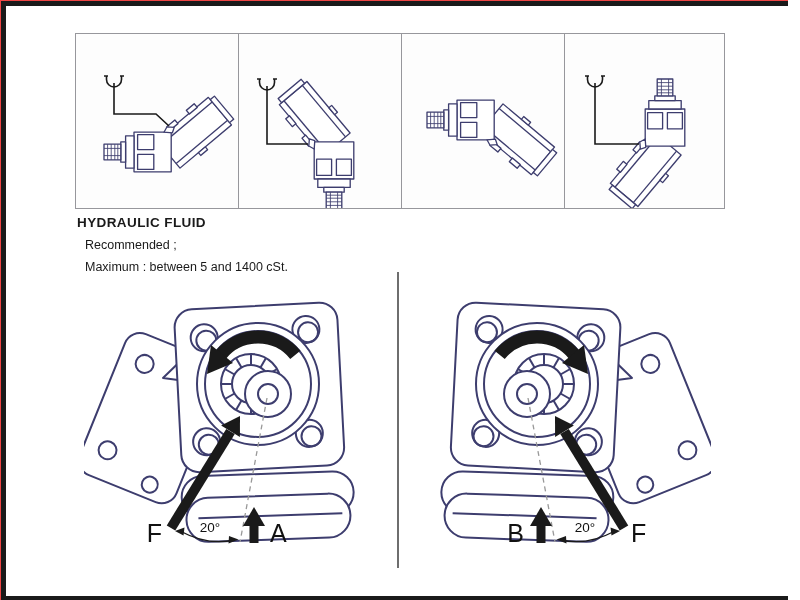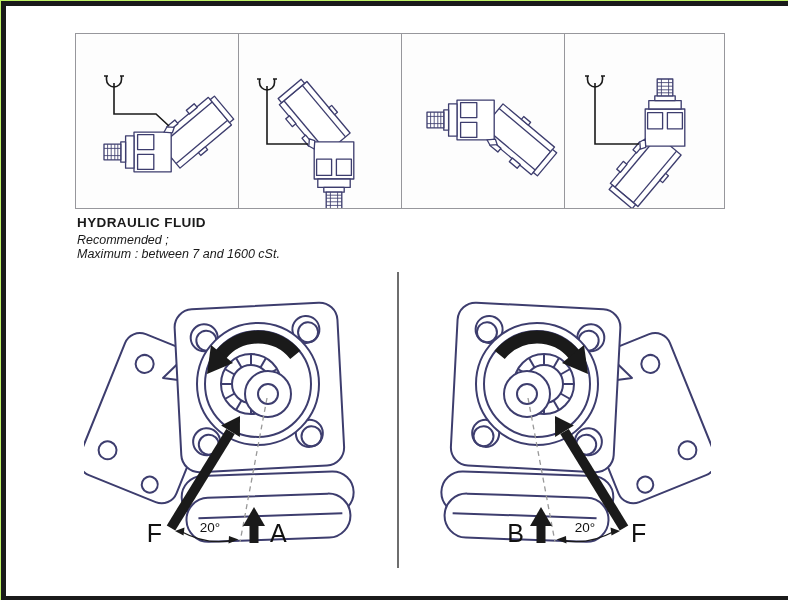--- a/index.html
+++ b/index.html
@@ -1,36 +1,36 @@
 <!DOCTYPE html>
 <html><head>
 <meta charset="utf-8">
 <style>
   html,body{margin:0;padding:0;background:#fff;}
   .canvas{
-    position:relative;width:788px;height:600px;background:#bef264;overflow:hidden;
+    position:relative;width:788px;height:600px;background:#ef4444;overflow:hidden;
     font-family:"Liberation Sans", sans-serif;
   }
   .page-border{
     position:absolute;left:1px;top:1px;width:788px;height:590px;
     border:5px solid #1a1a1a;background:#fff;
   }
   .panels-row{
     position:absolute;left:75px;top:33px;width:650px;height:176px;
     display:grid;grid-template-columns:repeat(4,1fr);
     border:1px solid #97979c;box-sizing:border-box;background:#fdfdfd;
   }
   .panel{border-right:1px solid #97979c;box-sizing:border-box;position:relative;}
   .panel:last-child{border-right:none;}
   .panel svg{display:block;}
   .fluid{
     position:absolute;left:77px;top:215px;color:#1a1a1a;
   }
   .fluid .title{font-size:13.5px;font-weight:bold;letter-spacing:.4px;margin:0 0 3px 0;}
-  .fluid .line{font-size:12.5px;line-height:14.2px;margin:0;font-style:italic;}
+  .fluid .line{font-size:12.5px;line-height:14.2px;margin:8px;}
   .divider{
     position:absolute;left:397px;top:272px;width:1.5px;height:296px;background:#6e6e6e;
   }
   .diagram{position:absolute;}
   text{fill:#111;}
 </style>
 </head>
 <body>
 
 <div class="canvas">
@@ -156,21 +156,21 @@
         <use href="#pump-side" transform="translate(100,105) scale(0.6) rotate(-90) scale(-1,1)"></use>
         <use href="#breather" transform="translate(30,42)"></use>
         <polyline points="30,49 30,110 74,110" fill="none" stroke="#1a1a1a" stroke-width="1.6"></polyline>
       </svg>
     </div>
   </div>
 
   <div class="fluid">
     <p class="title">HYDRAULIC FLUID</p>
     <p class="line">Recommended ;</p>
-    <p class="line">Maximum : between 7 and 1600 cSt.</p>
+    <p class="line">Maximum : between 5 and 1400 cSt.</p>
   </div>
 
   <div class="divider"></div>
 
   <svg class="diagram" style="left:84px;top:285px" width="310" height="285" viewBox="-174 -105 310 285">
     <use href="#pump-front-art"></use>
     <text x="-96" y="152" text-anchor="end" font-size="25">F</text>
     <text x="-48" y="142" text-anchor="middle" font-size="13.5">20°</text>
     <text x="12" y="152" text-anchor="start" font-size="25">A</text>
   </svg>

